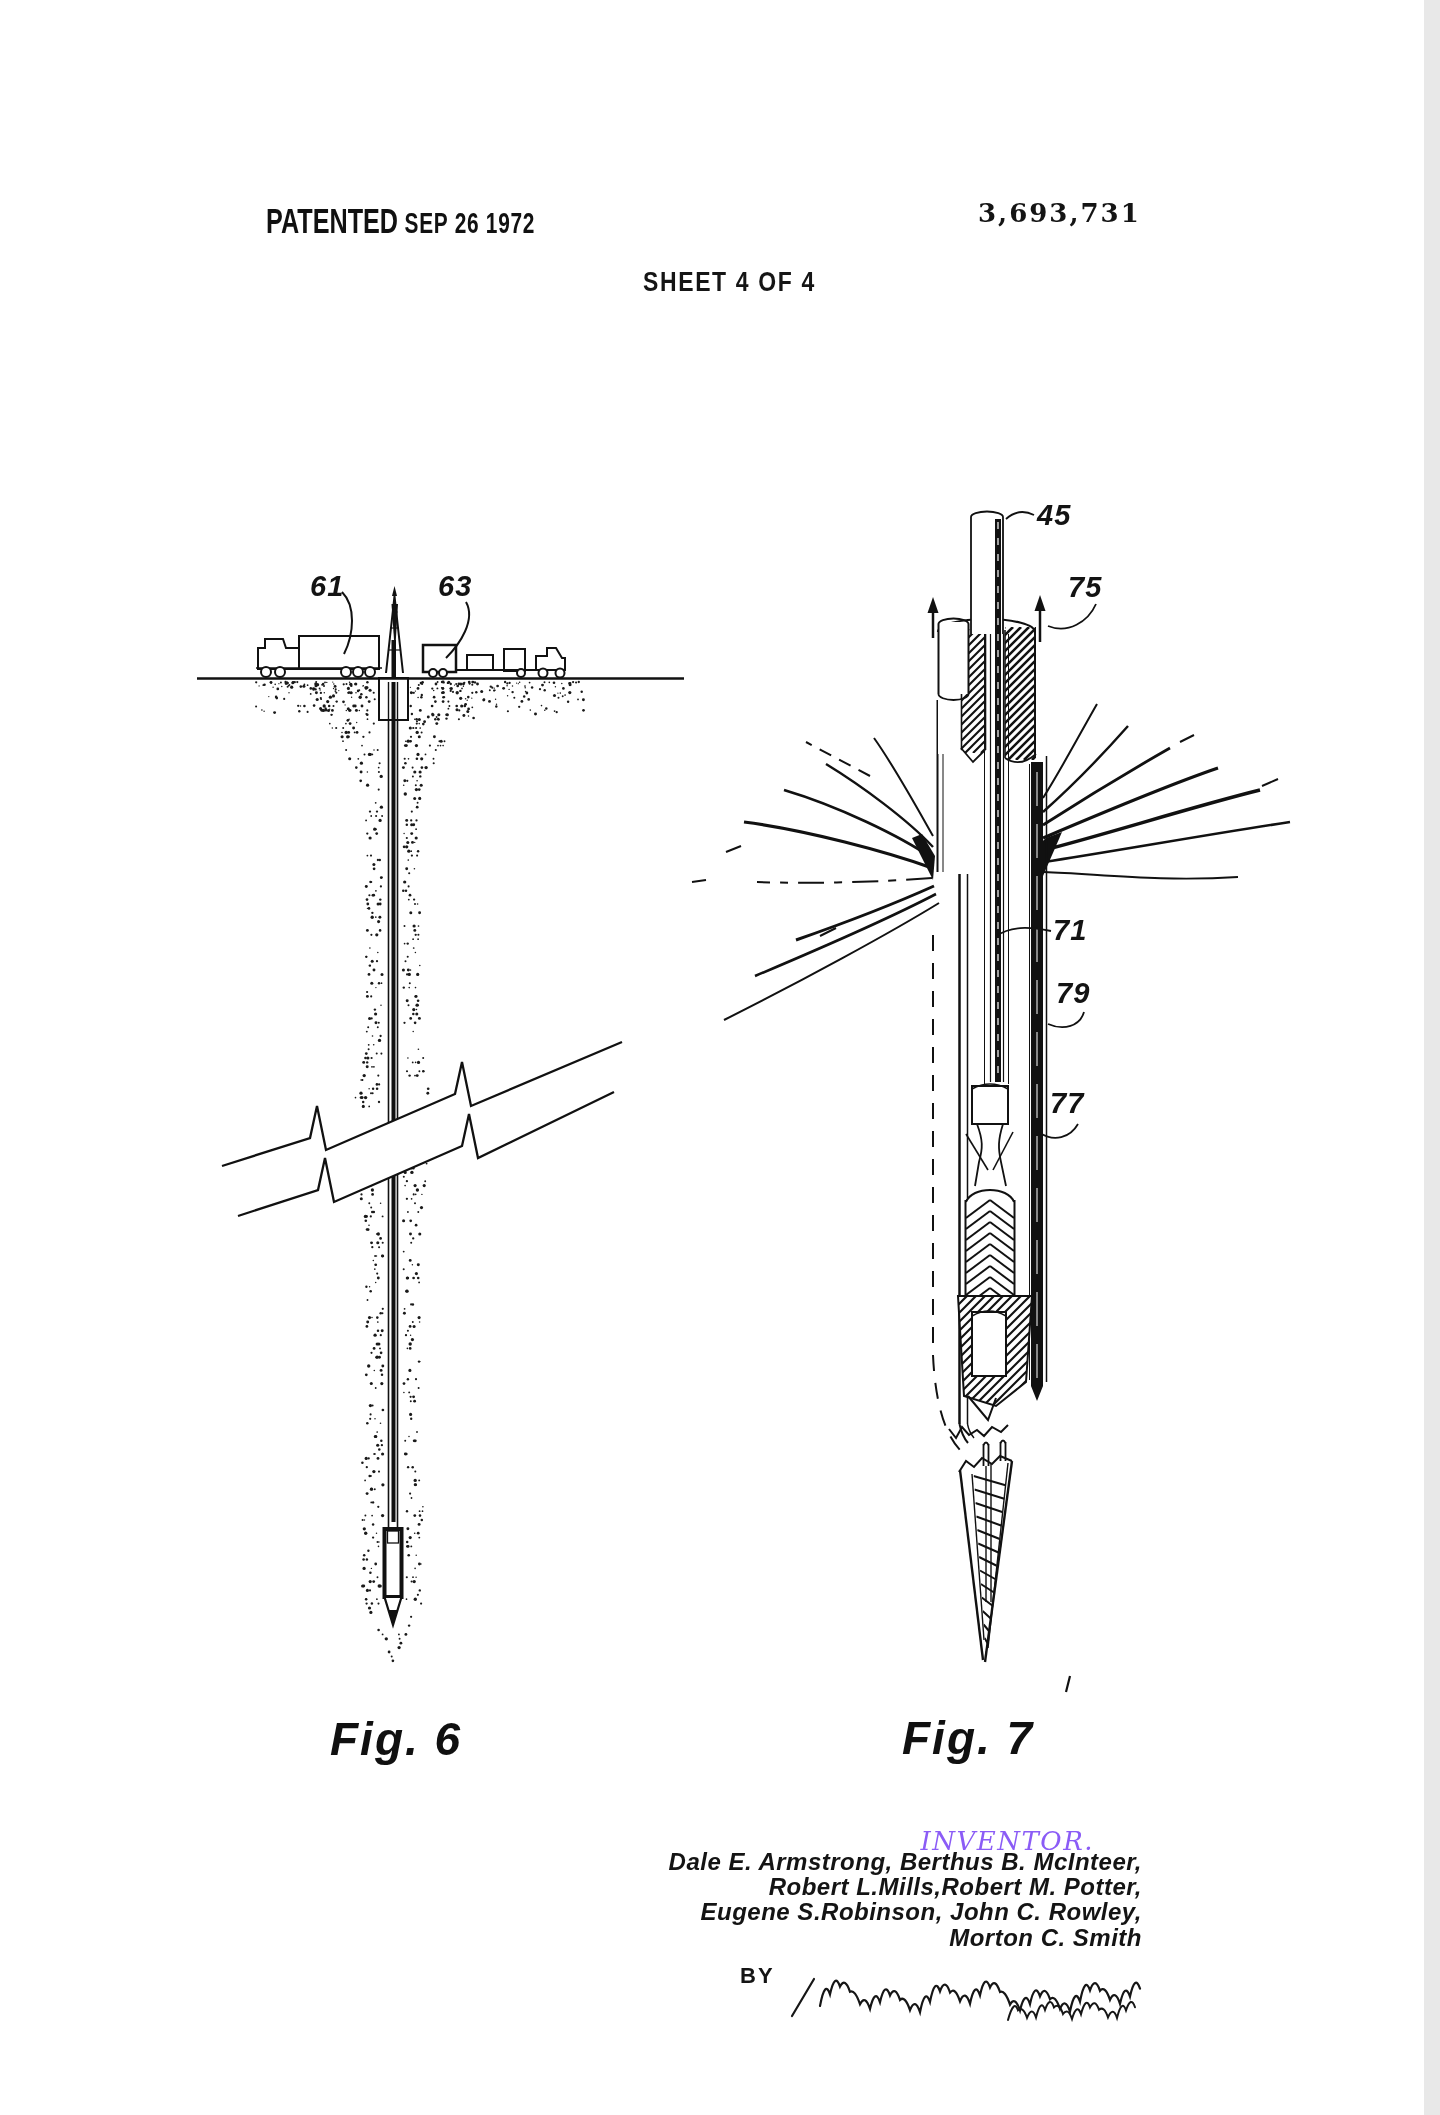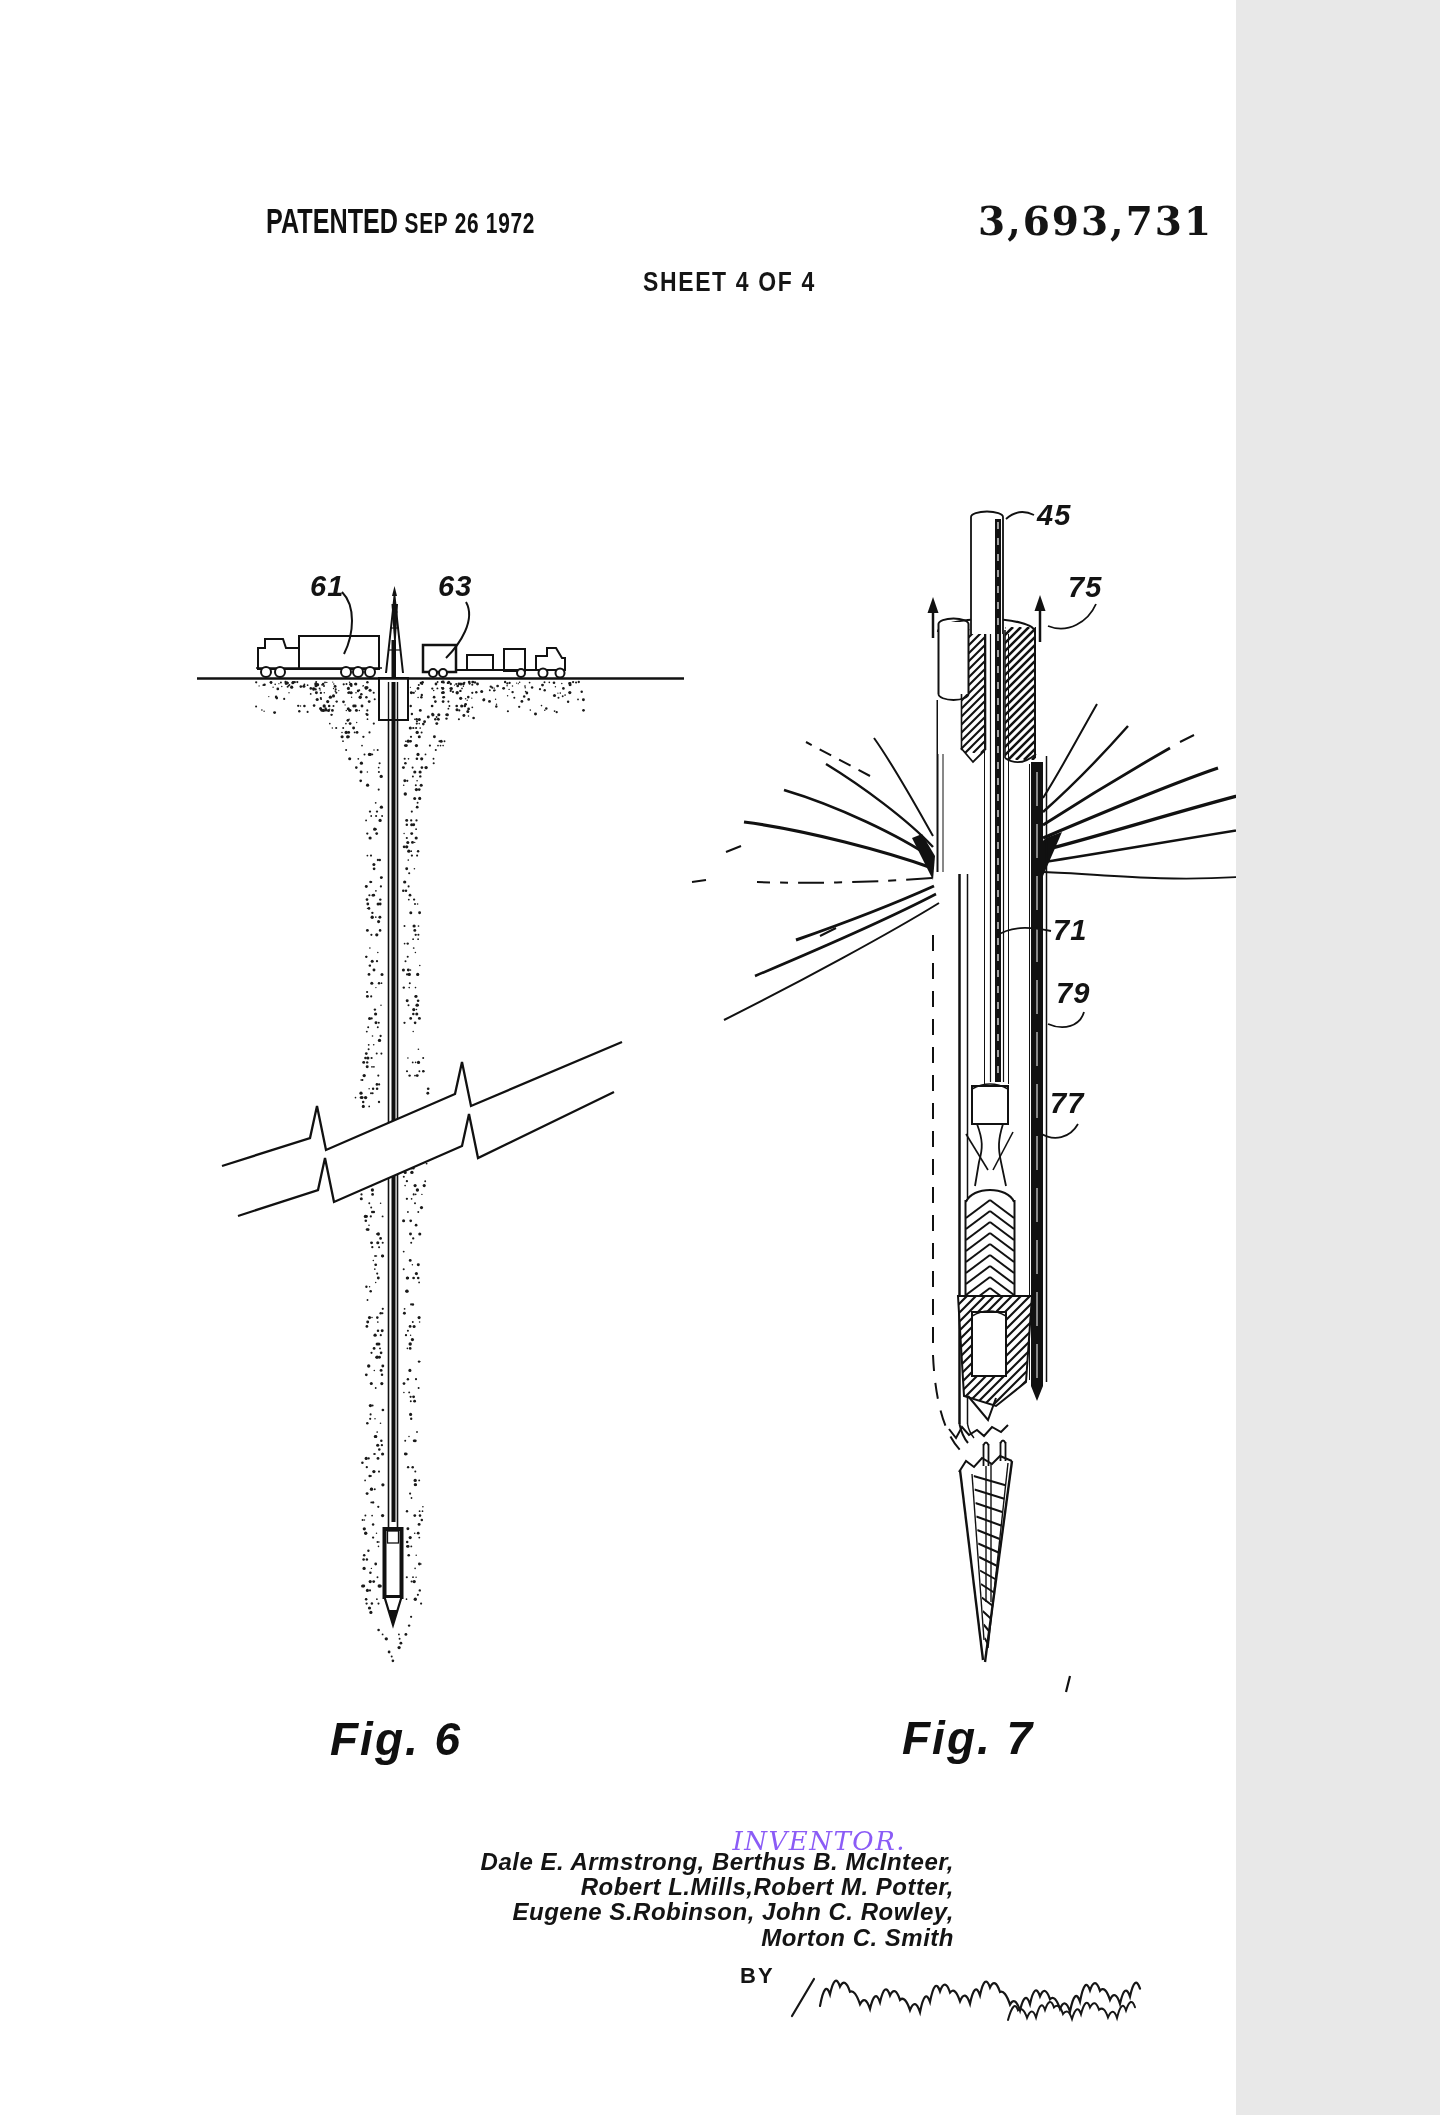--- a/index.html
+++ b/index.html
@@ -1,23 +1,23 @@
 <!DOCTYPE html>
 <html><head>
 <meta charset="utf-8">
 <style>
   html,body{margin:0;padding:0;background:#e8e8e8;}
-  #page{position:relative;width:1236px;height:2115px;background:#ffffff;overflow:hidden;
+  #page{position:relative;width:1424px;height:2115px;background:#ffffff;overflow:hidden;
         font-family:"Liberation Sans",sans-serif;color:#161616;}
   #art{position:absolute;left:0;top:0;width:1440px;height:2115px;pointer-events:none;}
   .abs{position:absolute;white-space:nowrap;}
   .stamp{font-family:"Liberation Sans",sans-serif;font-weight:bold;transform:scaleX(.72);transform-origin:left top;letter-spacing:0px;color:#111;}
   .stamp .big{font-size:35px;}
   .stamp .date{font-size:29px;margin-left:9px;letter-spacing:1px;}
-  .patnum{font-family:"DejaVu Serif",serif;font-weight:bold;font-size:39px;letter-spacing:2px;color:#141414;}
+  .patnum{font-family:"DejaVu Serif",serif;font-weight:bold;font-size:26px;letter-spacing:2px;color:#141414;}
   .sheet{font-family:"Liberation Sans",sans-serif;font-weight:bold;font-size:28px;letter-spacing:2px;
          transform:scaleX(.82);transform-origin:left top;color:#151515;}
   .lbl{font:italic 700 29px "Liberation Sans",sans-serif;color:#131313;letter-spacing:1px;}
   .caption{font:italic 700 46px "Liberation Sans",sans-serif;color:#101010;letter-spacing:2px;}
   .inv-head{font-family:"DejaVu Serif",serif;font-size:26px;letter-spacing:1.5px;color:#8b5cf6;font-style:italic;}
   .inv-name{font:italic 700 24px "Liberation Sans",sans-serif;color:#141414;letter-spacing:.5px;}
   .by{font:700 22px "Liberation Sans",sans-serif;letter-spacing:2px;color:#141414;margin-left:40px;}
   .r-align{text-align:right;}
 </style>
 </head>

